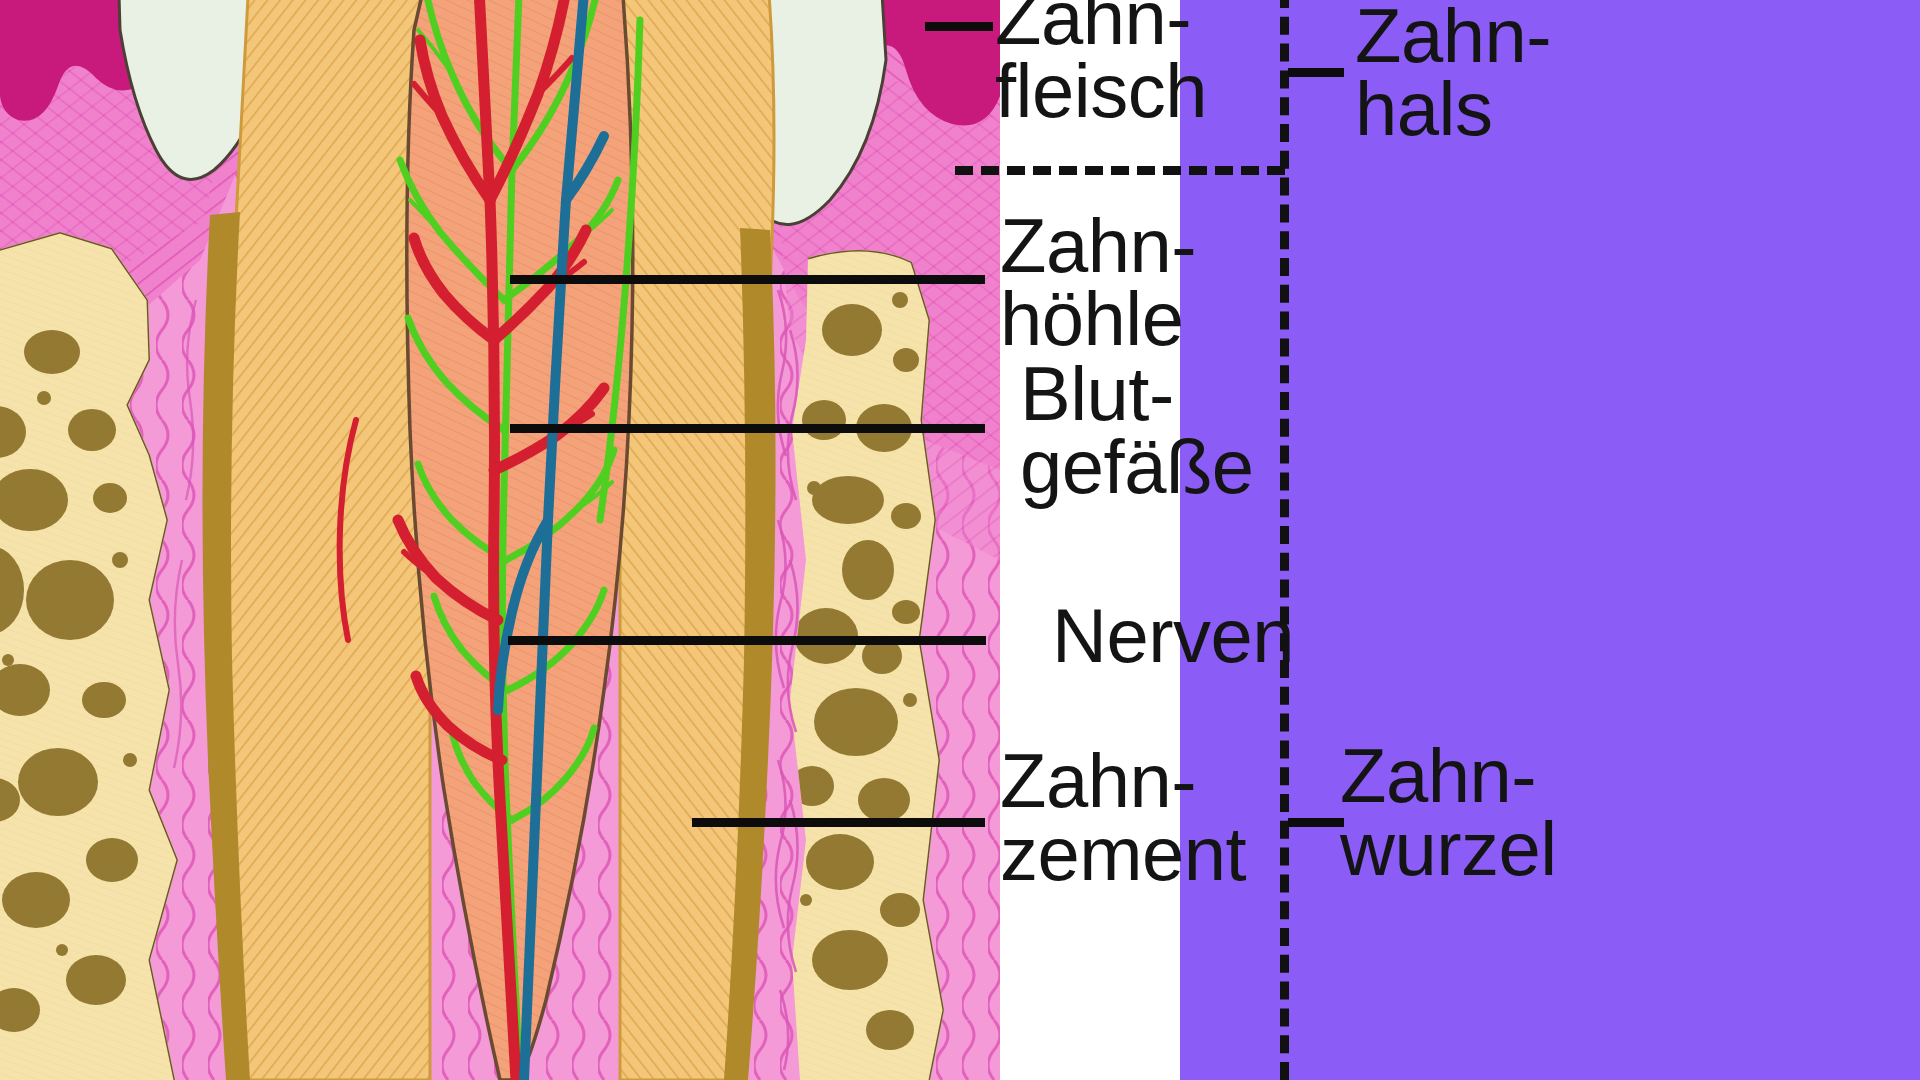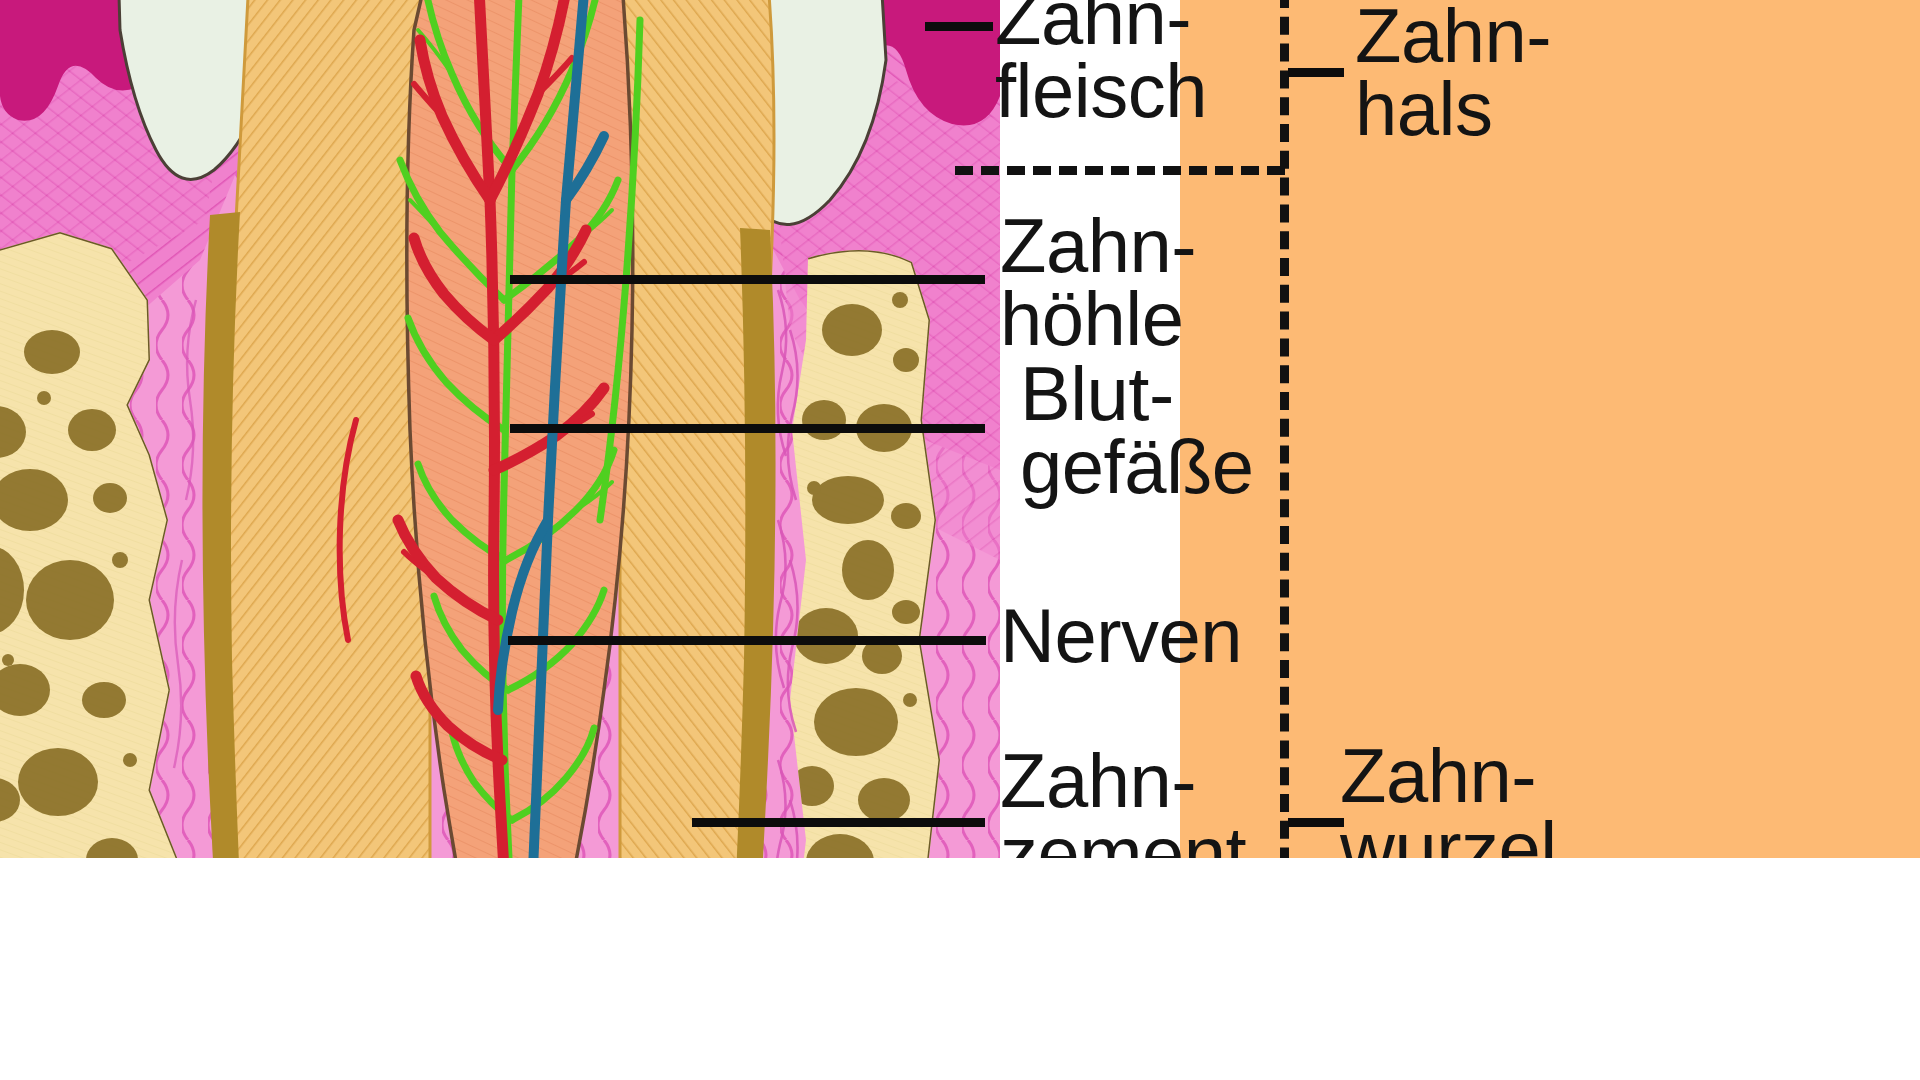--- a/index.html
+++ b/index.html
@@ -6,23 +6,23 @@
     margin: 0;
     padding: 0;
     background: #ffffff;
   }
   body {
     font-family: "Liberation Sans", sans-serif;
   }
   #root {
     position: relative;
     width: 1920px;
-    height: 858px;
+    height: 1080px;
     overflow: hidden;
-    background: #fdba74;
+    background: #8b5cf6;
   }
 
   
   #illustration {
     position: absolute;
     left: 0;
     top: 0;
     width: 1180px;
     height: 1080px;
     overflow: hidden;
@@ -308,21 +308,21 @@
 
   <div class="label" style="left:995px; top:-18px;">Zahn-
 fleisch</div>
 
   <div class="label" style="left:1000px; top:210px;">Zahn-
 höhle</div>
 
   <div class="label" style="left:1000px; top:358px;padding-left:20px;">Blut-
 gefäße</div>
 
-  <div class="label" style="left:1000px; top:600px;">Nerven</div>
+  <div class="label" style="left:1052px; top:600px;">Nerven</div>
 
   <div class="label" style="left:1000px; top:745px;">Zahn-
 zement</div>
 
   <div class="dash-h" style="left:955px; top:166px; width:330px;"></div>
   <div class="dash-v" style="left:1280px; top:-10px; height:1090px;"></div>
 
   <div class="leader-short" style="left:1288px; top:68px; width:56px;"></div>
   <div class="leader-short" style="left:1288px; top:818px; width:56px;"></div>
 

